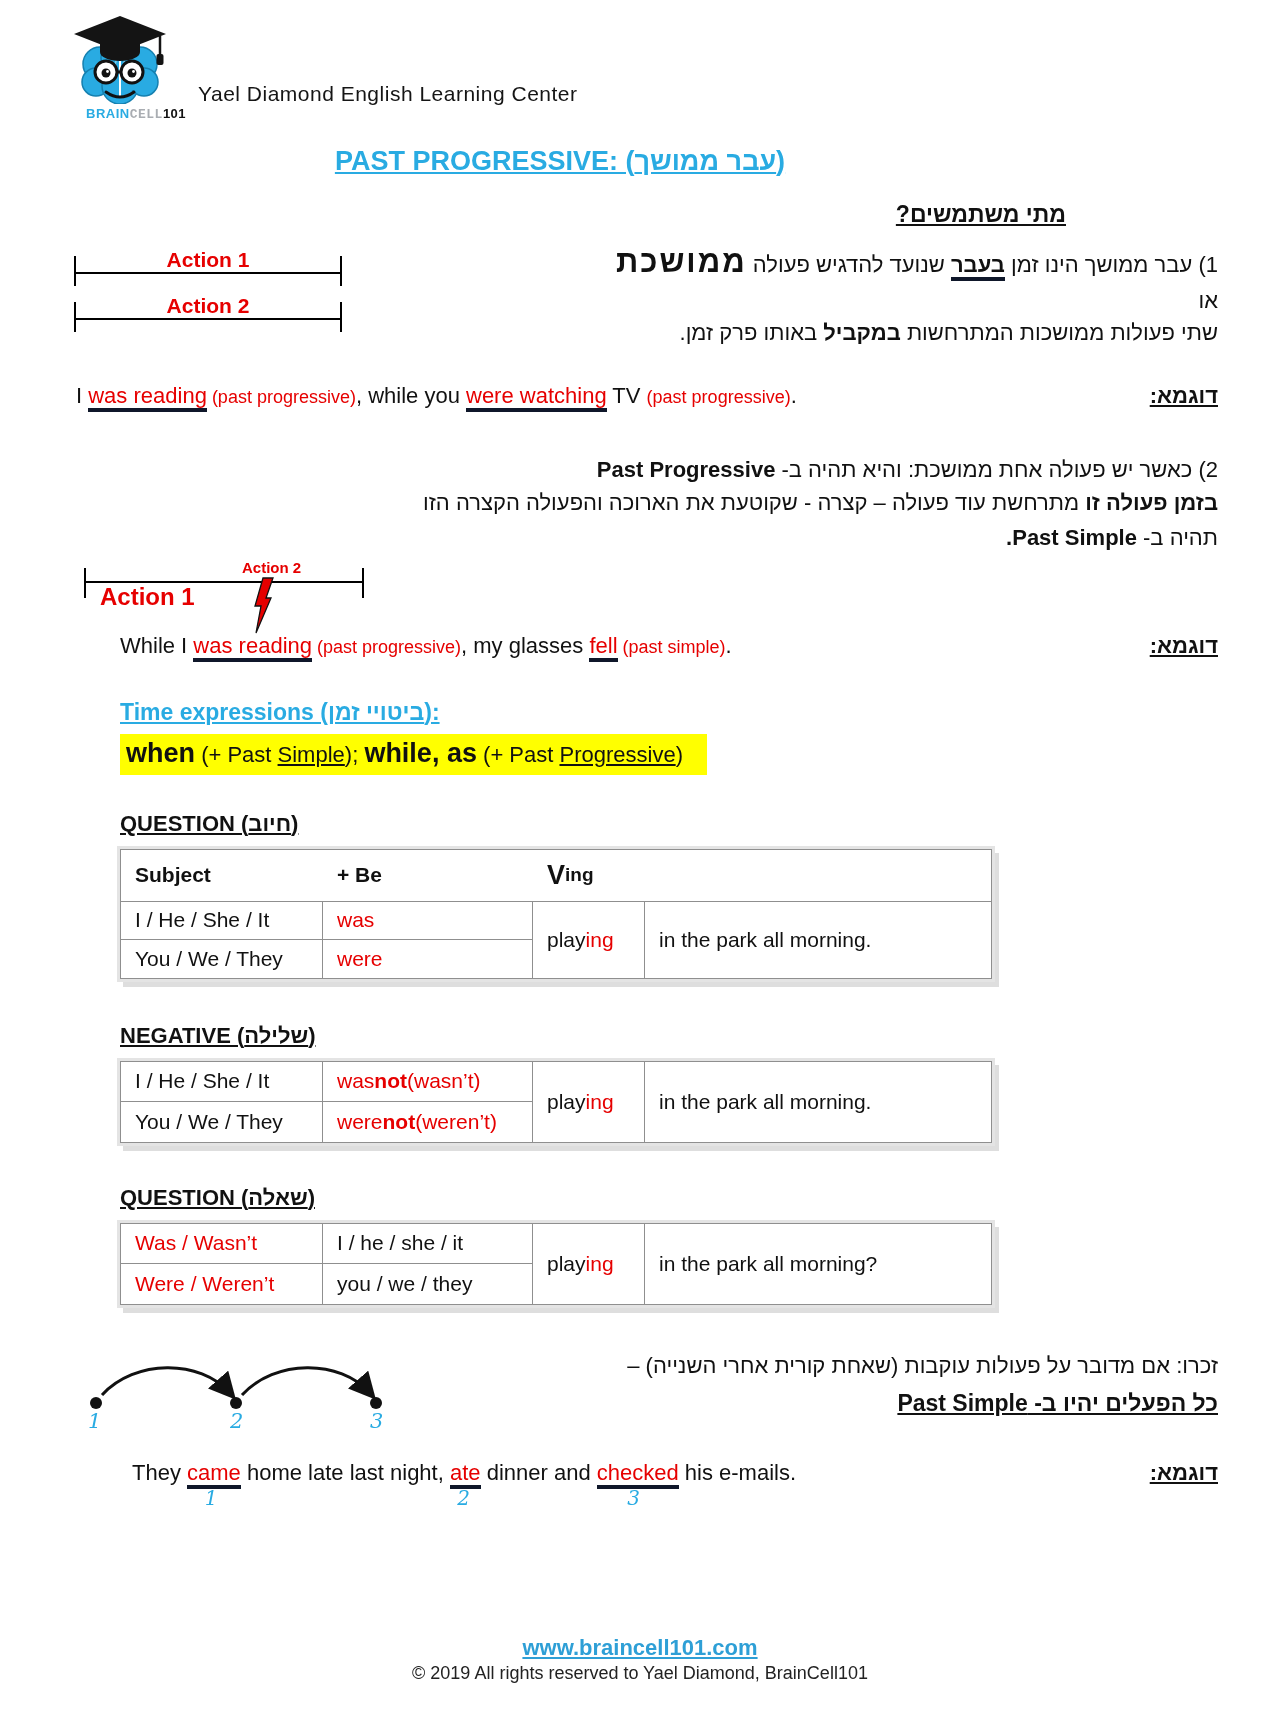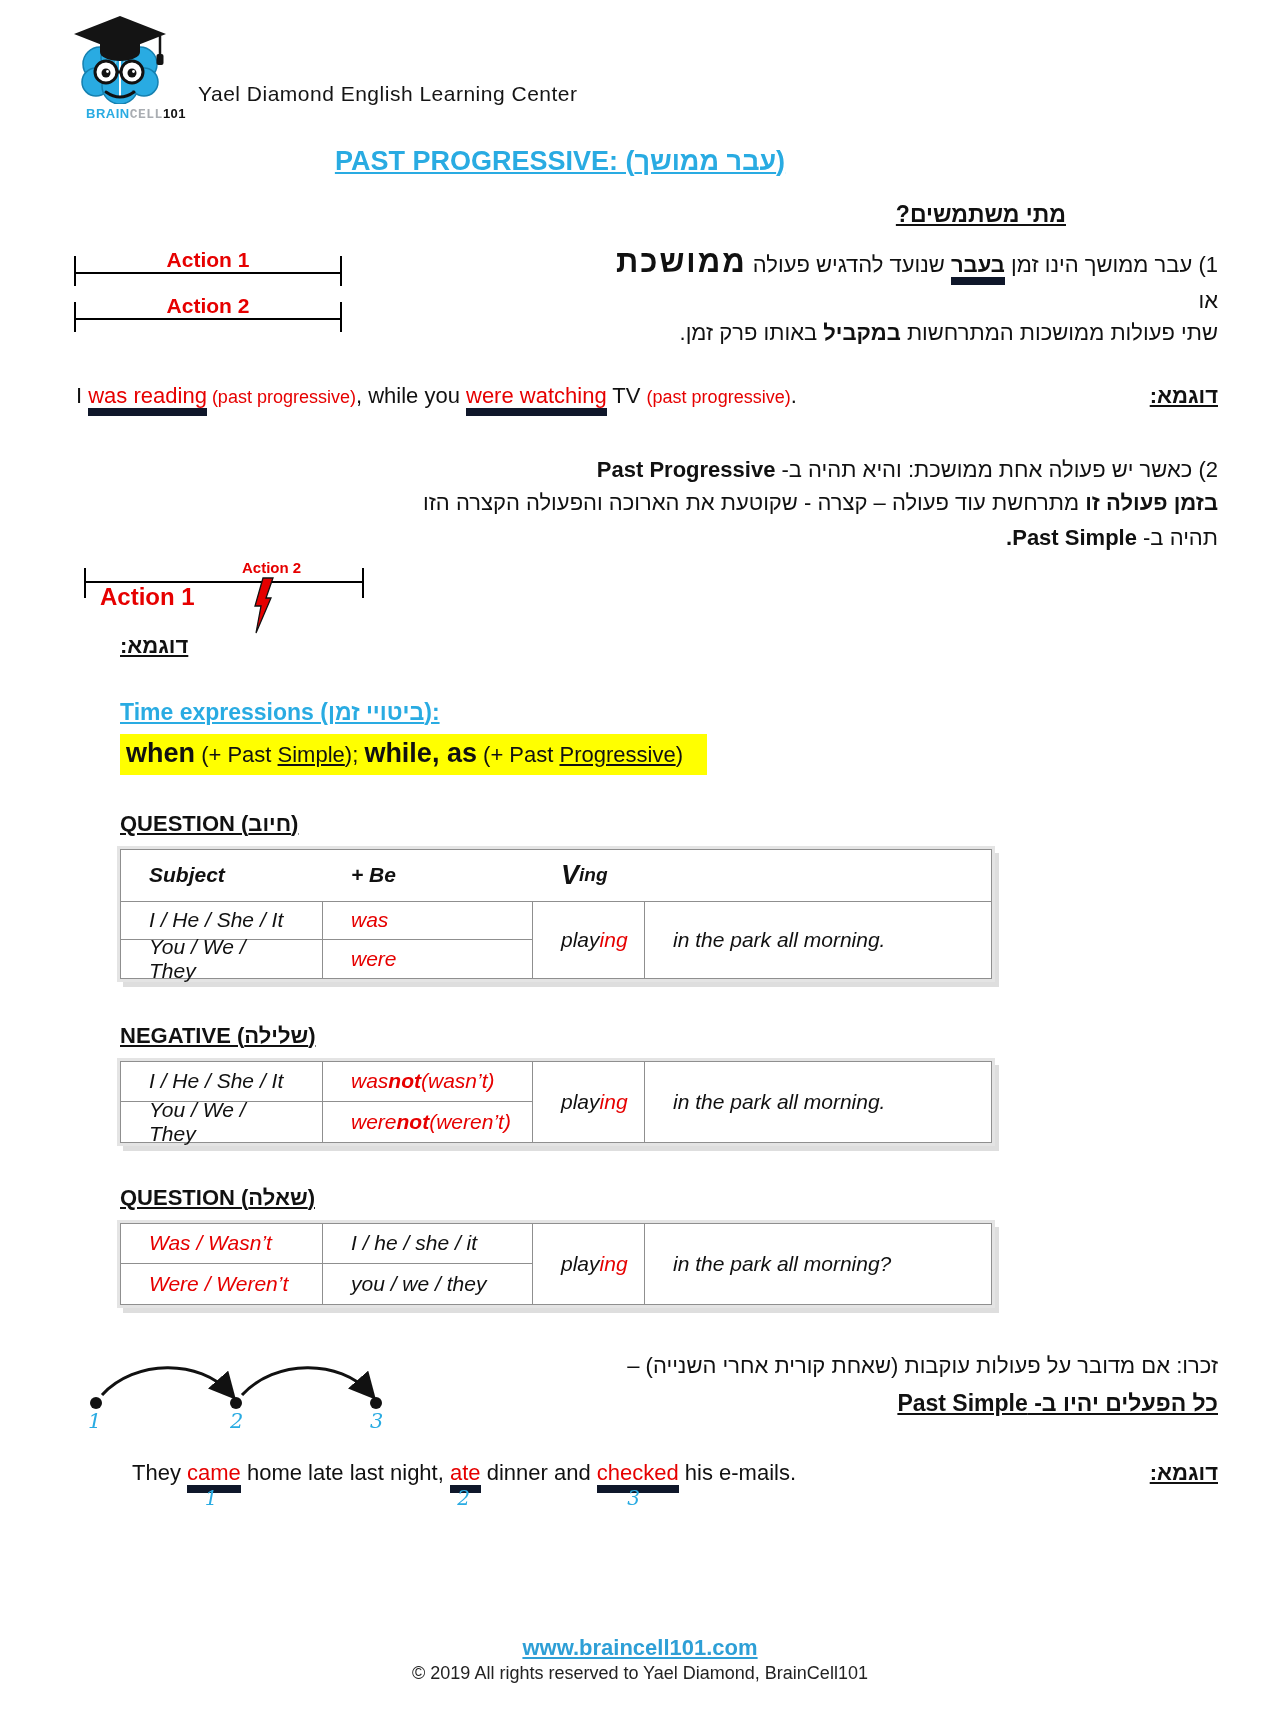--- a/index.html
+++ b/index.html
@@ -26,21 +26,21 @@
   }
   .when-heading {
     margin:24px 152px 0 0; text-align:right; direction:rtl;
     font-size:23px; font-weight:bold; text-decoration:underline;
   }
 
   
   .he { direction:rtl; unicode-bidi:plaintext; }
   .rtl { direction:rtl; text-align:right; }
   .b { font-weight:bold; }
-  .u { border-bottom:8px solid #0f172a; }
+  .u { border-bottom:4px solid #0f172a; }
   .deco-u { text-decoration:underline; }
   .red { color:#e60000; }
   .small { font-size:18px; }
   .bigword { font-size:31px; font-weight:bold; letter-spacing:2px; }
 
   
   .s1-row { display:flex; margin-top:12px; }
   .s1-diagrams { width:340px; margin-left:12px; flex:none; padding-top:8px; }
   .tl-bar { position:relative; width:268px; height:30px; margin-bottom:16px; }
   .tl-bar .line { position:absolute; left:0; right:0; bottom:4px; border-top:2px solid #000; }
@@ -79,21 +79,21 @@
 
   
   .tbl-heading { margin:36px 0 0 58px; font-size:22px; font-weight:bold; text-decoration:underline; }
   .gridtable {
     display:grid; margin:12px 0 0 58px; width:872px;
     border:1px solid #8f8f8f; box-shadow:0 0 0 3px #e4e4e4, 5px 6px 0 2px #dedede;
     background:#fff;
   }
   .pos-grid { grid-template-columns:202px 210px 112px 346px; grid-template-rows:52px 38px 38px; }
   .two-grid { grid-template-columns:202px 210px 112px 346px; grid-template-rows:40px 40px; }
-  .c { display:flex; align-items:center; padding:2px 28px; font-size:21px;font-style:italic; }
+  .c { display:flex; align-items:center; padding:2px 14px; font-size:21px; }
   .br { border-right:1px solid #8f8f8f; }
   .bb { border-bottom:1px solid #8f8f8f; }
   .vbig { font-size:27px; font-weight:bold; }
   .ving-sm { font-size:19px; font-weight:bold; }
 
   
   .remember-row { display:flex; margin-top:44px; }
   .arrows-wrap { position:relative; width:350px; flex:none; margin-left:18px; margin-top:8px; }
   .arrow-num { position:absolute; top:52px; color:#29ABE2; font-size:21px; font-style:italic;
     font-family:"DejaVu Serif",serif; }
@@ -192,20 +192,21 @@
           <svg class="tl2-bolt" width="24" height="58" viewBox="0 0 24 58">
             <polygon points="11,1 21,1 14,21 19,21 4,56 9,29 3,29" fill="#e60000" stroke="#111" stroke-width="1.3"></polygon>
           </svg>
         </div>
       </div>
       <div class="s2line3 rtl" dir="rtl"><span>תהיה ב- </span><span class="b">Past Simple</span><span class="b">.</span></div>
     </div>
   </div>
 
   <div class="example-row" style="margin-top:18px; padding-left:58px;">
+    <div><span>While I </span><span class="red u">was reading</span><span class="red small"> (past progressive)</span><span>, my glasses </span><span class="red u">fell</span><span class="red small"> (past simple)</span><span>.</span></div>
     <div class="ex-label he">דוגמא:</div>
   </div>
 
   <div class="time-block">
     <div class="time-heading">Time expressions (ביטויי זמן):</div>
     <div class="highlight-line"><span class="kw">when</span><span> (+ Past </span><span class="deco-u">Simple</span><span>);  </span><span class="kw">while, as</span><span>  (+ Past </span><span class="deco-u">Progressive</span><span>)</span></div>
   </div>
 
   <div class="tbl-heading">QUESTION (חיוב)</div>
   <div class="gridtable pos-grid">

